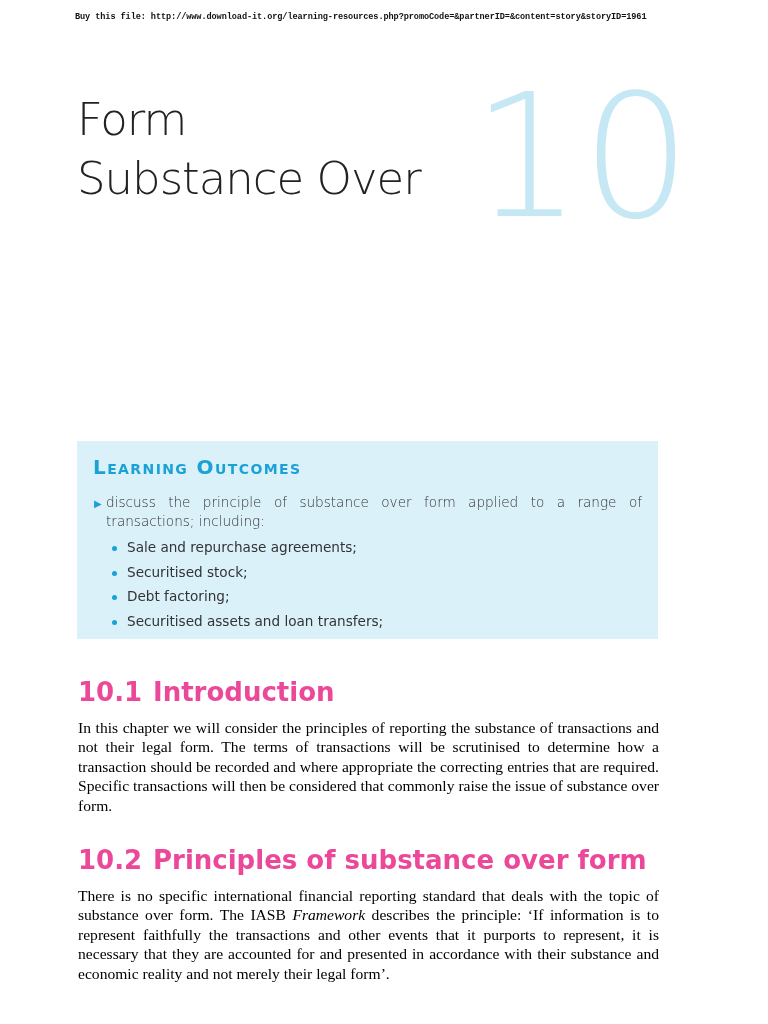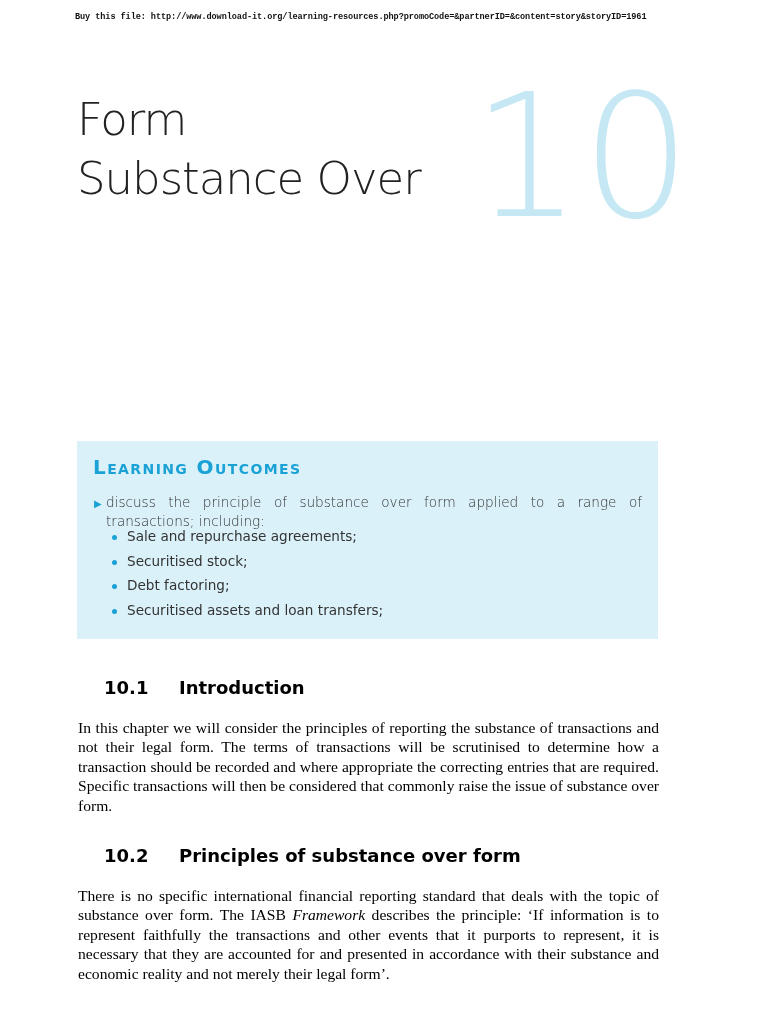--- a/index.html
+++ b/index.html
@@ -31,33 +31,33 @@
     }
     .outcome-main {
       position: absolute; left: 17px; top: 52px; width: 548px;
       font-family: "DejaVu Sans", sans-serif; font-weight: 300;
       font-size: 13.6px; line-height: 19px; color: #333; text-align: justify;
     }
     .outcome-main .arrow {
       position: absolute; left: 0; top: 1px; color: #1aa2d6; font-size: 10px;
     }
     .outcome-main .txt { display: block; margin-left: 12px; }
-    .sub-list { position: absolute; left: 33px; top: 86px; margin: 0; padding: 0; list-style: none; }
+    .sub-list { position: absolute; left: 33px; top: 97px; margin: 0; padding: 0; list-style: none; }
     .sub-list li {
       position: relative; height: 24.6px; padding-left: 17px;
       font-family: "DejaVu Sans", sans-serif; font-size: 13.6px; line-height: 19px; color: #333;
     }
     .sub-list li .dot {
       position: absolute; left: 2px; top: 8px; width: 5px; height: 5px;
       border-radius: 50%; background: #1aa2d6;
     }
     .section-heading {
       position: absolute; left: 78px;
       font-family: "DejaVu Sans", sans-serif; font-weight: bold;
-      font-size: 18px; color: #000000; white-space: nowrap; margin-left: 26px;
+      font-size: 26px; color: #ec4899; white-space: nowrap;
     }
     .section-heading .num { display: inline-block; width: 75px; }
     .para {
       position: absolute; left: 78px; width: 581px;
       font-family: "Liberation Serif", serif; font-size: 15.6px; line-height: 19.4px;
       color: #000000; text-align: justify; margin: 0;
     }
   </style>
 </head>
 <body>

